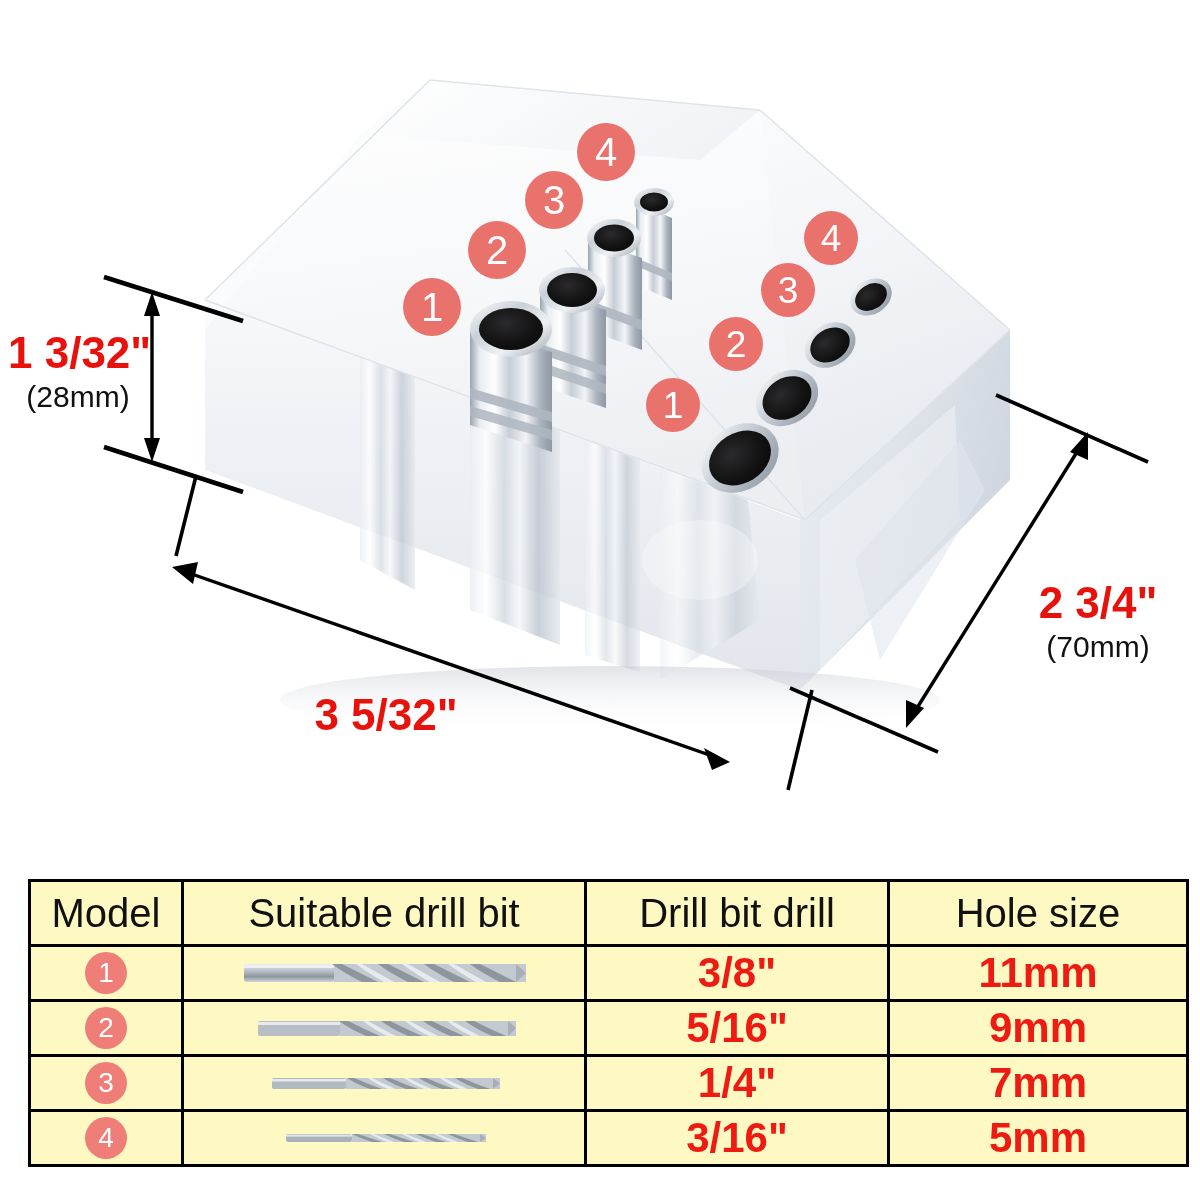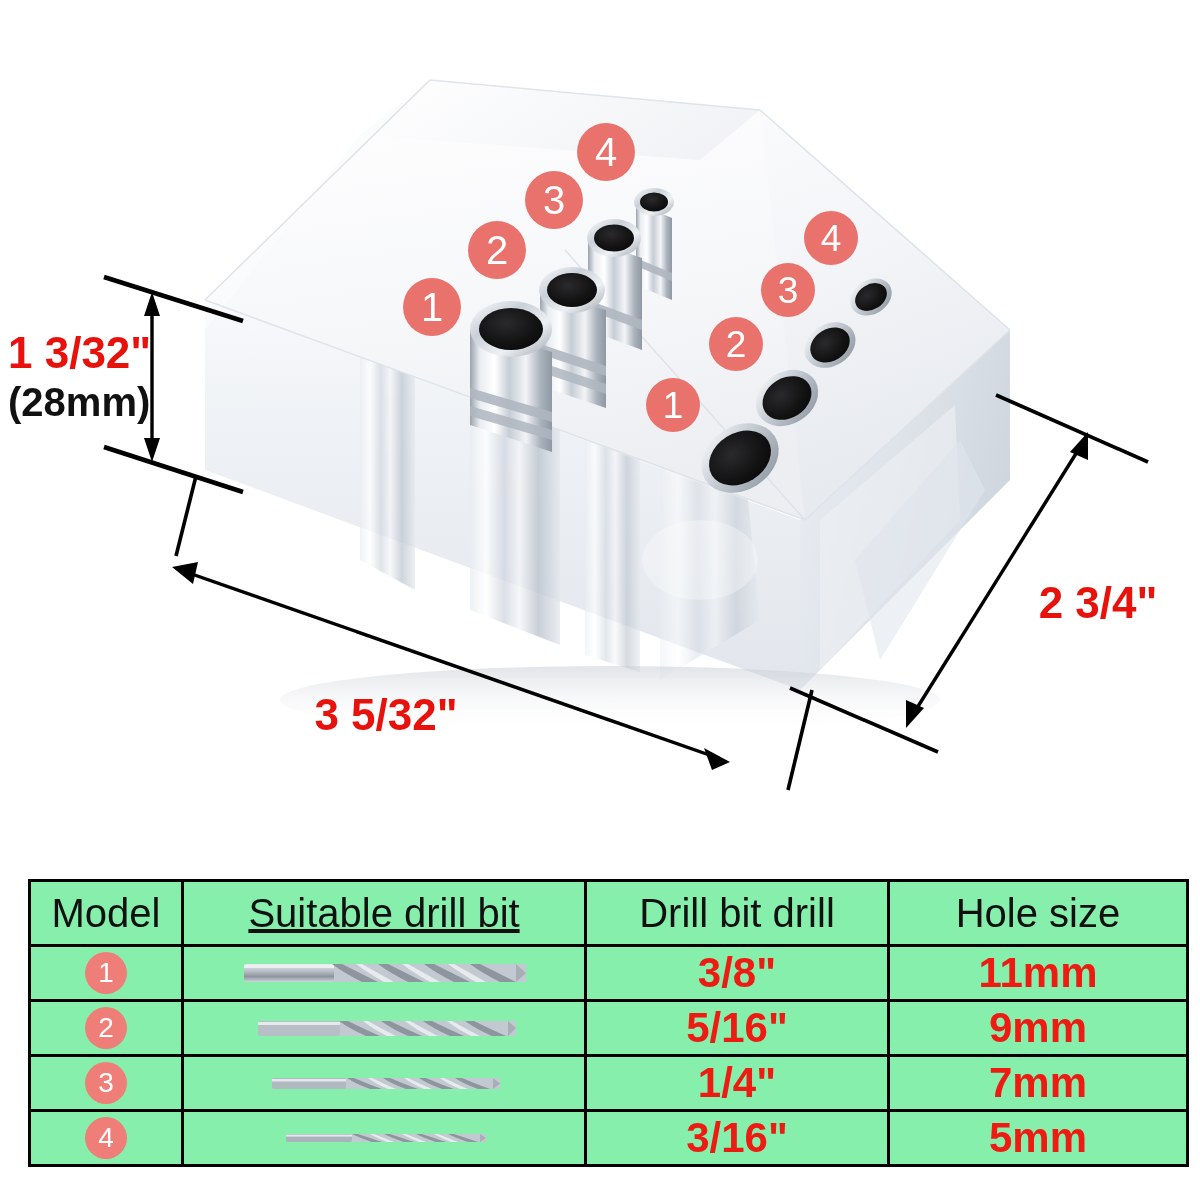--- a/index.html
+++ b/index.html
@@ -21,31 +21,31 @@
          font-family:"Liberation Sans", sans-serif;
          font-weight:400;
          line-height:1;
          user-select:none;}
   .badge.big{width:58px;height:58px;font-size:40px;}
   .badge.sm{width:54px;height:54px;font-size:37px;}
 
   
   .dimwrap{position:absolute;text-align:center;}
   .dim-in{color:#e8120c;font-weight:bold;font-size:44px;letter-spacing:0px;white-space:nowrap;}
-  .dim-mm{color:#111111;font-size:40px;white-space:nowrap;margin-top:2px;font-weight:bold;}
+  .dim-mm{color:#111111;font-size:30px;white-space:nowrap;margin-top:2px;}
 
   
   .spec-table{position:absolute;left:28px;top:879px;width:1146px;
-              border-collapse:collapse;table-layout:fixed;background:#86efac;}
+              border-collapse:collapse;table-layout:fixed;background:#fef9c3;}
   .spec-table td,.spec-table th{border:3px solid #000;padding:0;text-align:center;vertical-align:middle;}
   .spec-table th{height:62px;font-weight:normal;font-size:40px;color:#111;
                  font-family:"Liberation Sans", sans-serif;}
   .spec-table td{height:52px;}
   .col-model{width:150px;}
-  .col-bit{width:400px;text-decoration:underline;}
+  .col-bit{width:400px;}
   .col-size{width:300px;}
   .col-hole{width:296px;margin-left:13px;}
   .val{color:#ee1b12;font-weight:bold;font-size:42px;font-family:"Liberation Sans", sans-serif;}
   .rowbadge{display:inline-flex;align-items:center;justify-content:center;
             width:42px;height:42px;border-radius:50%;background:#ef7d78;color:#fff;
             font-size:28px;line-height:1;}
   .bitcell{position:relative;height:52px;}
   .bitimg{position:absolute;top:50%;transform:translateY(-50%);}
 </style>
 </head>
@@ -251,20 +251,21 @@
       <div class="dim-in">1 3/32"</div>
       <div class="dim-mm">(28mm)</div>
     </div>
 
     <div class="dimwrap" style="left:246px;top:690px;width:280px;">
       <div class="dim-in">3 5/32"</div>
     </div>
 
     <div class="dimwrap" style="left:1000px;top:578px;width:196px;">
       <div class="dim-in">2 3/4"</div>
+      <div class="dim-mm">(70mm)</div>
     </div>
   </div>
 
   <table class="spec-table">
     <thead>
       <tr>
         <th class="col-model">Model</th>
         <th class="col-bit">Suitable drill bit</th>
         <th class="col-size">Drill bit drill</th>
         <th class="col-hole">Hole size</th>

